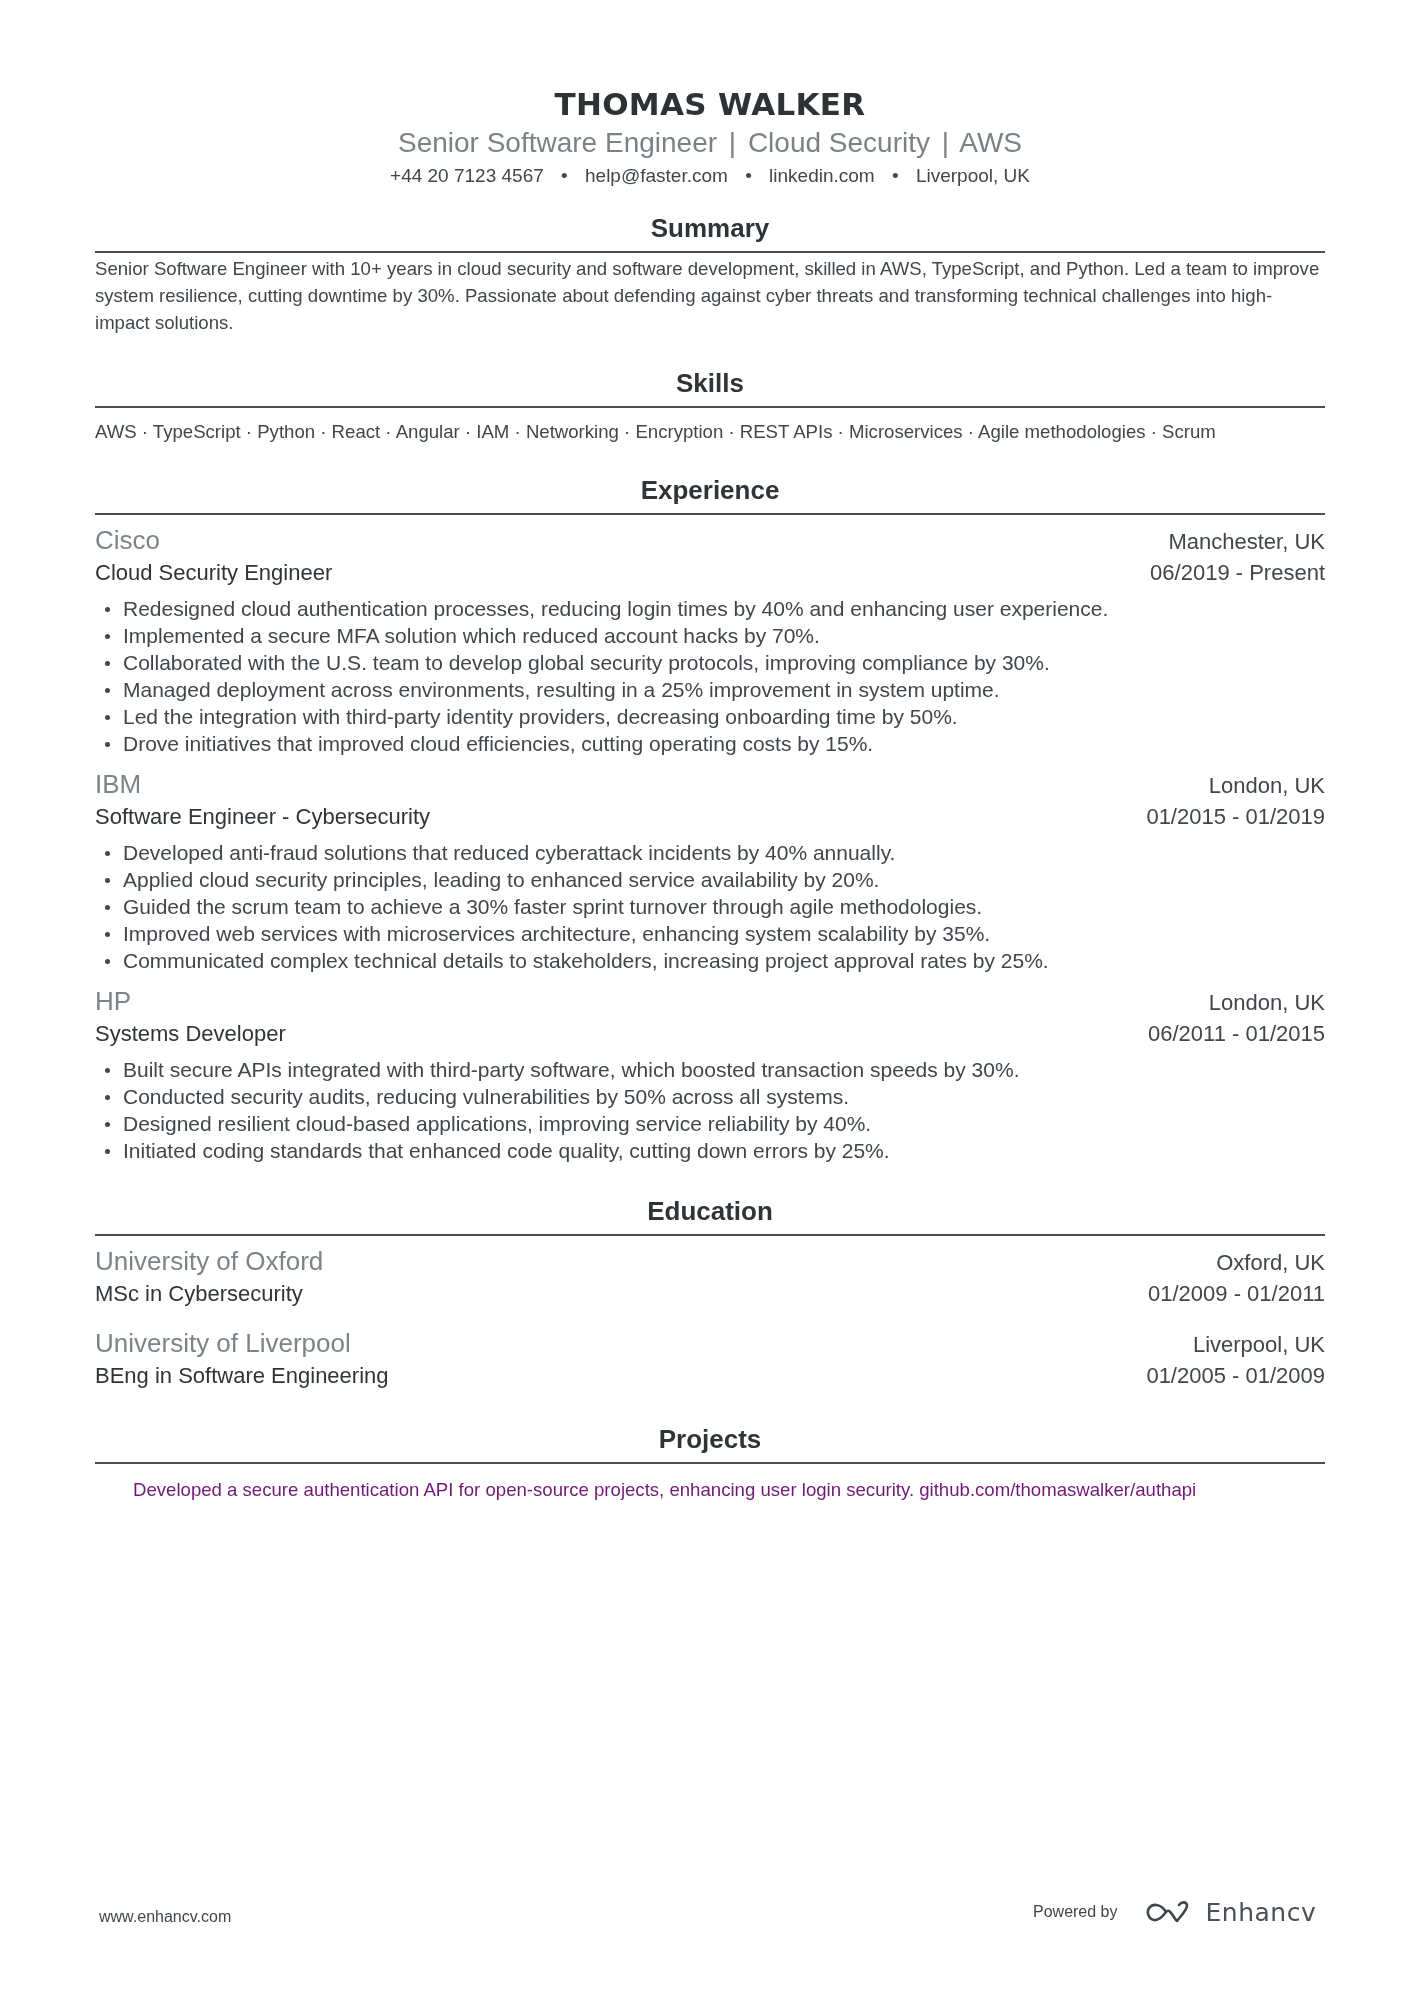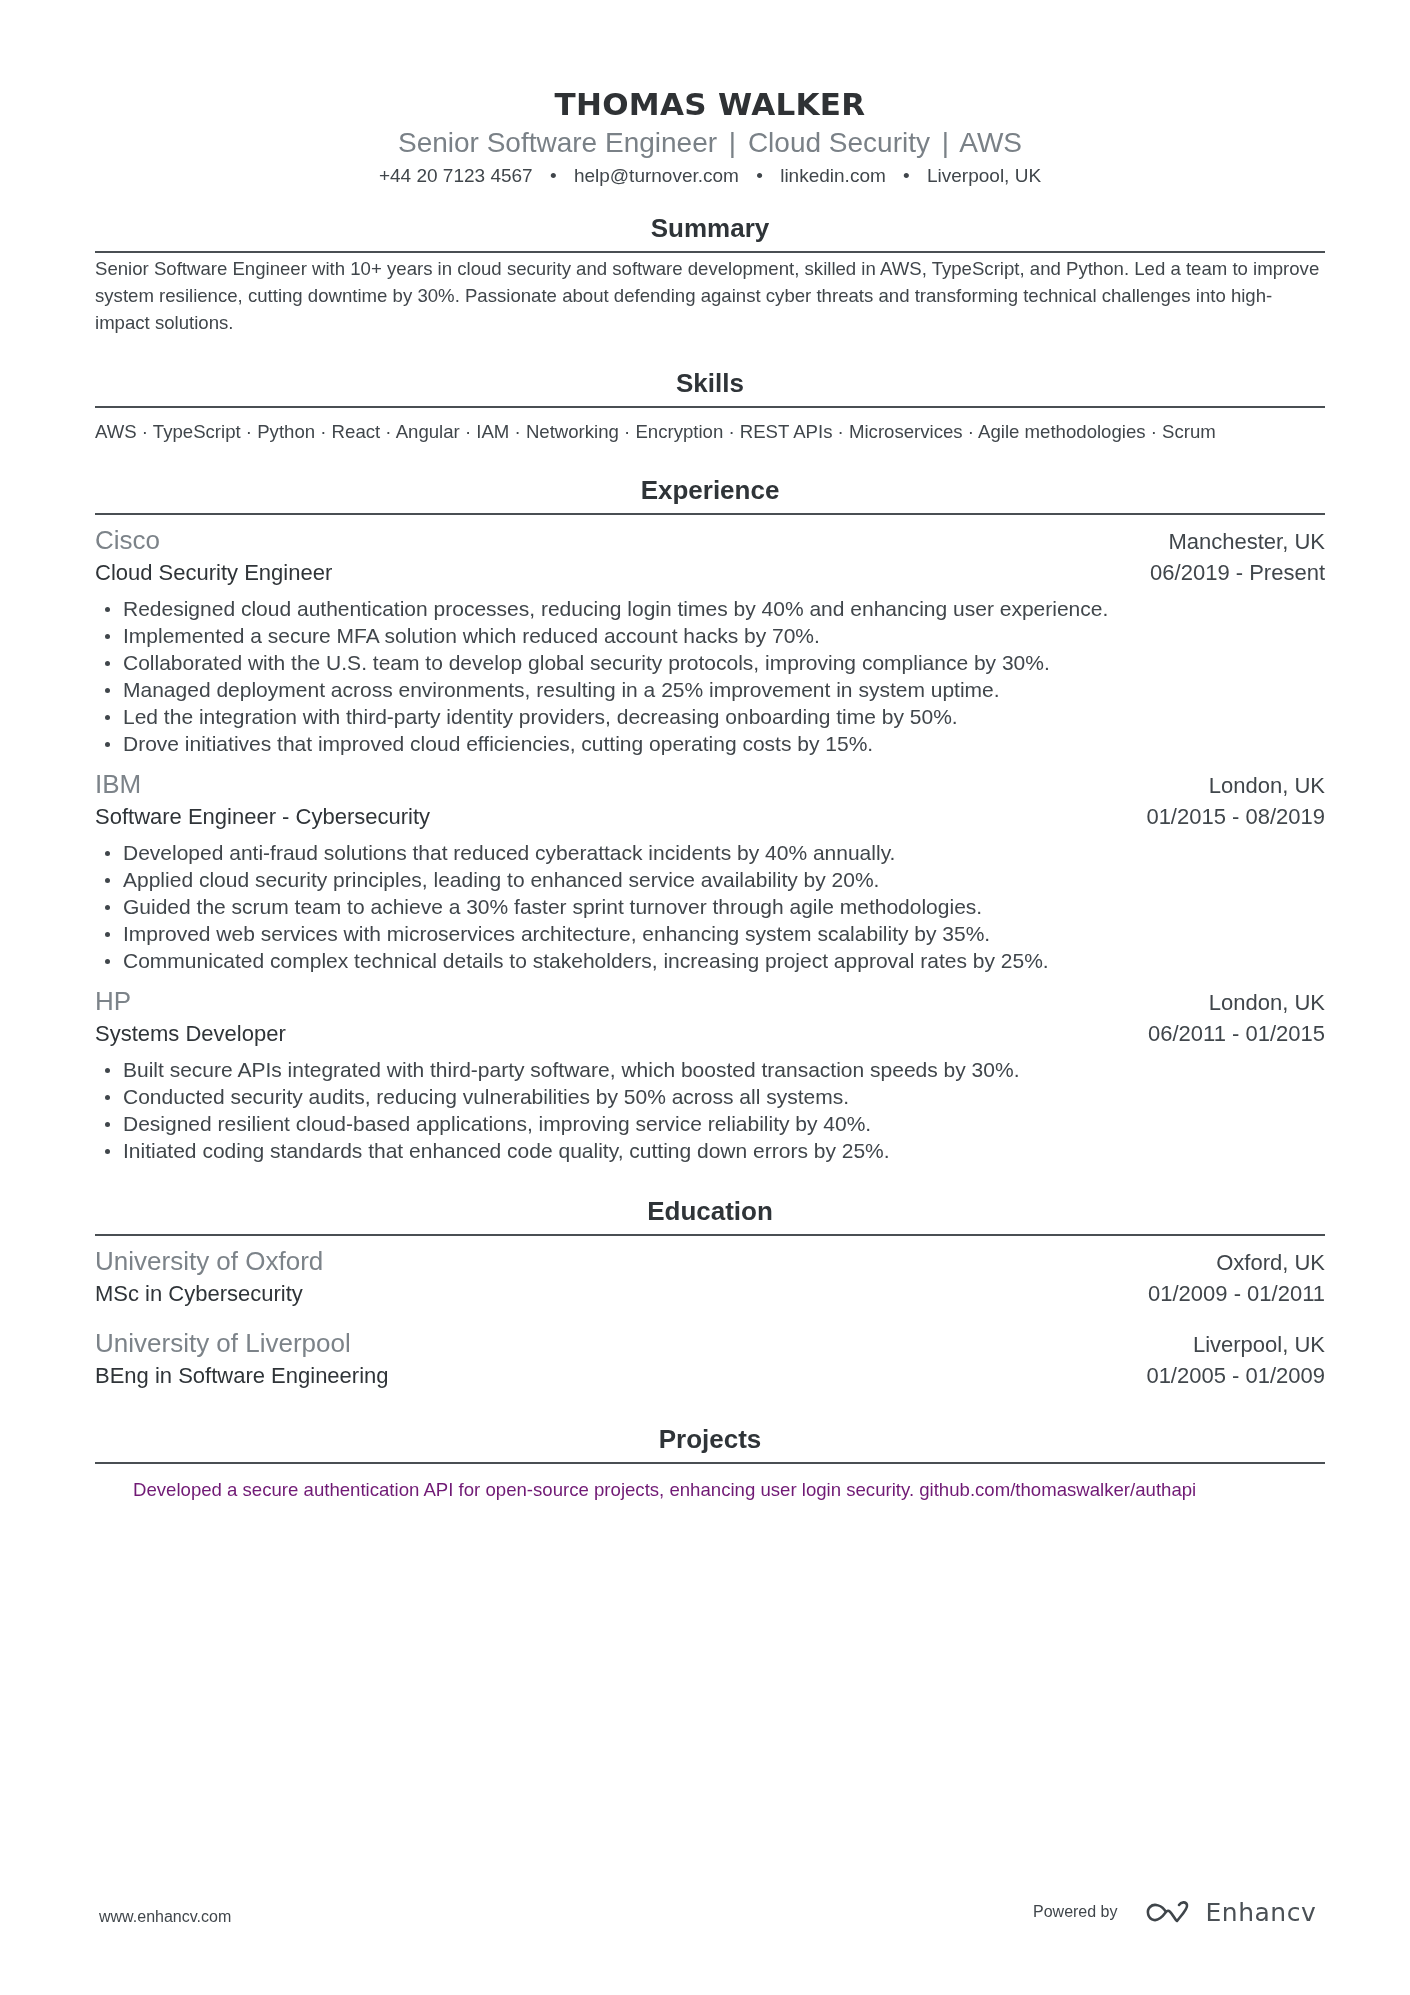--- a/index.html
+++ b/index.html
@@ -88,21 +88,21 @@
     <div class="title-line">
       <span>Senior Software Engineer</span>
       <span class="sep">|</span>
       <span>Cloud Security</span>
       <span class="sep">|</span>
       <span>AWS</span>
     </div>
     <div class="contacts">
       <span>+44 20 7123 4567</span>
       <span class="dot">•</span>
-      <span>help@turnover.com</span>
+      <span>help@faster.com</span>
       <span class="dot">•</span>
       <span>linkedin.com</span>
       <span class="dot">•</span>
       <span>Liverpool, UK</span>
     </div>
   </header>
 
   <section class="section" style="margin-top:22px;">
     <h2 class="section-title">Summary</h2>
     <p class="summary-text">Senior Software Engineer with 10+ years in cloud security and software development, skilled in AWS, TypeScript, and Python. Led a team to improve system resilience, cutting downtime by 30%. Passionate about defending against cyber threats and transforming technical challenges into high-impact solutions.</p>
@@ -135,21 +135,21 @@
       </ul>
     </div>
 
     <div class="entry">
       <div class="entry-row">
         <span class="org">IBM</span>
         <span class="loc">London, UK</span>
       </div>
       <div class="entry-row">
         <span class="role">Software Engineer - Cybersecurity</span>
-        <span class="dates">01/2015 - 08/2019</span>
+        <span class="dates">01/2015 - 01/2019</span>
       </div>
       <ul class="bullets">
         <li>Developed anti-fraud solutions that reduced cyberattack incidents by 40% annually.</li>
         <li>Applied cloud security principles, leading to enhanced service availability by 20%.</li>
         <li>Guided the scrum team to achieve a 30% faster sprint turnover through agile methodologies.</li>
         <li>Improved web services with microservices architecture, enhancing system scalability by 35%.</li>
         <li>Communicated complex technical details to stakeholders, increasing project approval rates by 25%.</li>
       </ul>
     </div>
 

